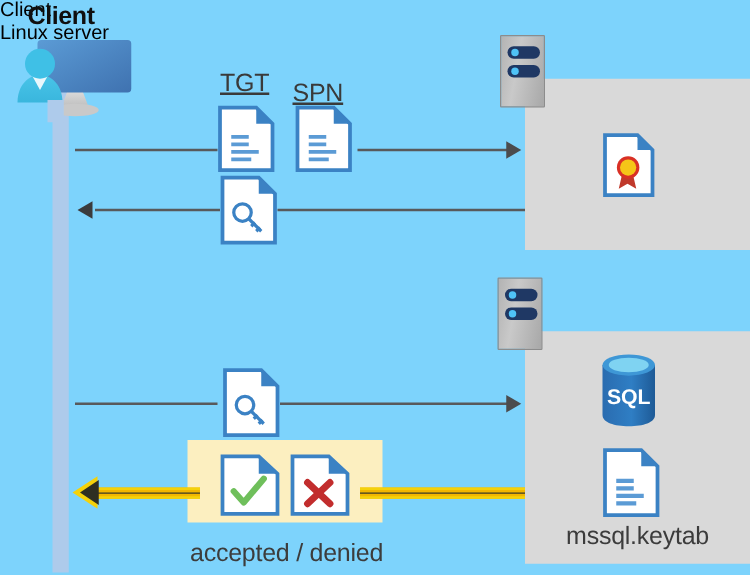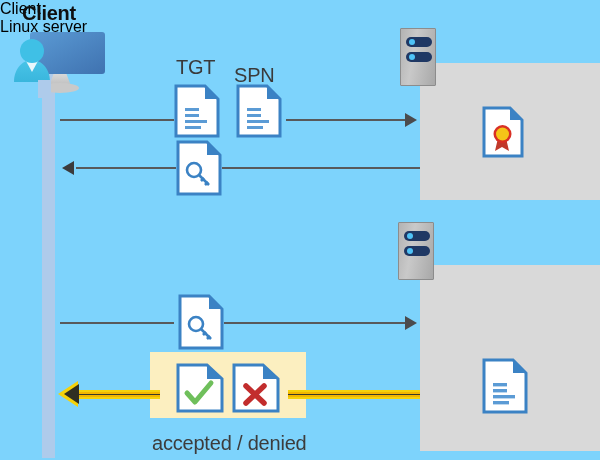--- a/index.html
+++ b/index.html
@@ -159,20 +159,21 @@
 
   
   .doc { position: absolute; }
 
   
   .mini-label {
     position: absolute;
     font-size: 20px;
     color: #3a3a3a;
     letter-spacing: -0.2px;
+    text-decoration: underline;
   }
   #lbl-tgt { left: 176px; top: 56px; }
   #lbl-spn { left: 234px; top: 64px; }
 
   #lbl-accepted {
     position: absolute;
     left: 152px; top: 432px;
     width: 180px;
     text-align: left;
     font-size: 20px;
@@ -356,29 +357,45 @@
   <div class="doc" style="left:482px; top:106px;">
     <svg width="42" height="52" viewBox="0 0 42 52">
       <path d="M2 2 h26 l12 12 v36 h-38 z" fill="#ffffff" stroke="#3b82c4" stroke-width="3"></path>
       <path d="M28 2 v12 h12 z" fill="#3b82c4"></path>
       <path d="M16 32 l-3 13 l7 -4 l7 4 l-3 -13 z" fill="#c0392b"></path>
       <circle cx="20.5" cy="28" r="9" fill="#d93025"></circle>
       <circle cx="20.5" cy="28" r="6.5" fill="#f5c518"></circle>
     </svg>
   </div>
 
+  <div class="doc" style="left:475px; top:281px;">
+    <svg width="56" height="62" viewBox="0 0 56 62">
+      <defs>
+        <linearGradient id="gSql" x1="0" y1="0" x2="1" y2="0">
+          <stop offset="0%" stop-color="#2a6cb0"></stop>
+          <stop offset="55%" stop-color="#2f7ec4"></stop>
+          <stop offset="100%" stop-color="#1e5a96"></stop>
+        </linearGradient>
+      </defs>
+      <path d="M7 11 h42 v40 c0 6 -9.4 9 -21 9 s-21 -3 -21 -9 z" fill="url(#gSql)"></path>
+      <ellipse cx="28" cy="11" rx="21" ry="8.5" fill="#3e97d6"></ellipse>
+      <ellipse cx="28" cy="11" rx="16" ry="5.8" fill="#7fd3f2"></ellipse>
+      <text x="28" y="42" text-anchor="middle" font-family="Liberation Sans, sans-serif" font-size="17" font-weight="bold" fill="#ffffff">SQL</text>
+    </svg>
+  </div>
 
   <div class="doc" style="left:482px; top:358px;">
     <svg width="46" height="56" viewBox="0 0 46 56">
       <path d="M2 2 h29 l13 13 v39 h-42 z" fill="#ffffff" stroke="#3b82c4" stroke-width="3"></path>
       <path d="M31 2 v13 h13 z" fill="#3b82c4"></path>
       <g fill="#5b9bd5">
         <rect x="11" y="25" width="14" height="3.4"></rect>
           <rect x="11" y="31" width="14" height="3.4"></rect>
         <rect x="11" y="37" width="22" height="3.4"></rect>
           <rect x="11" y="43" width="16" height="3.4"></rect>
       </g>
     </svg>
   </div>
 
   <div id="lbl-accepted">accepted / denied</div>
+  <div id="lbl-keytab">mssql.keytab</div>
 
 </div>
 
 </body></html>

